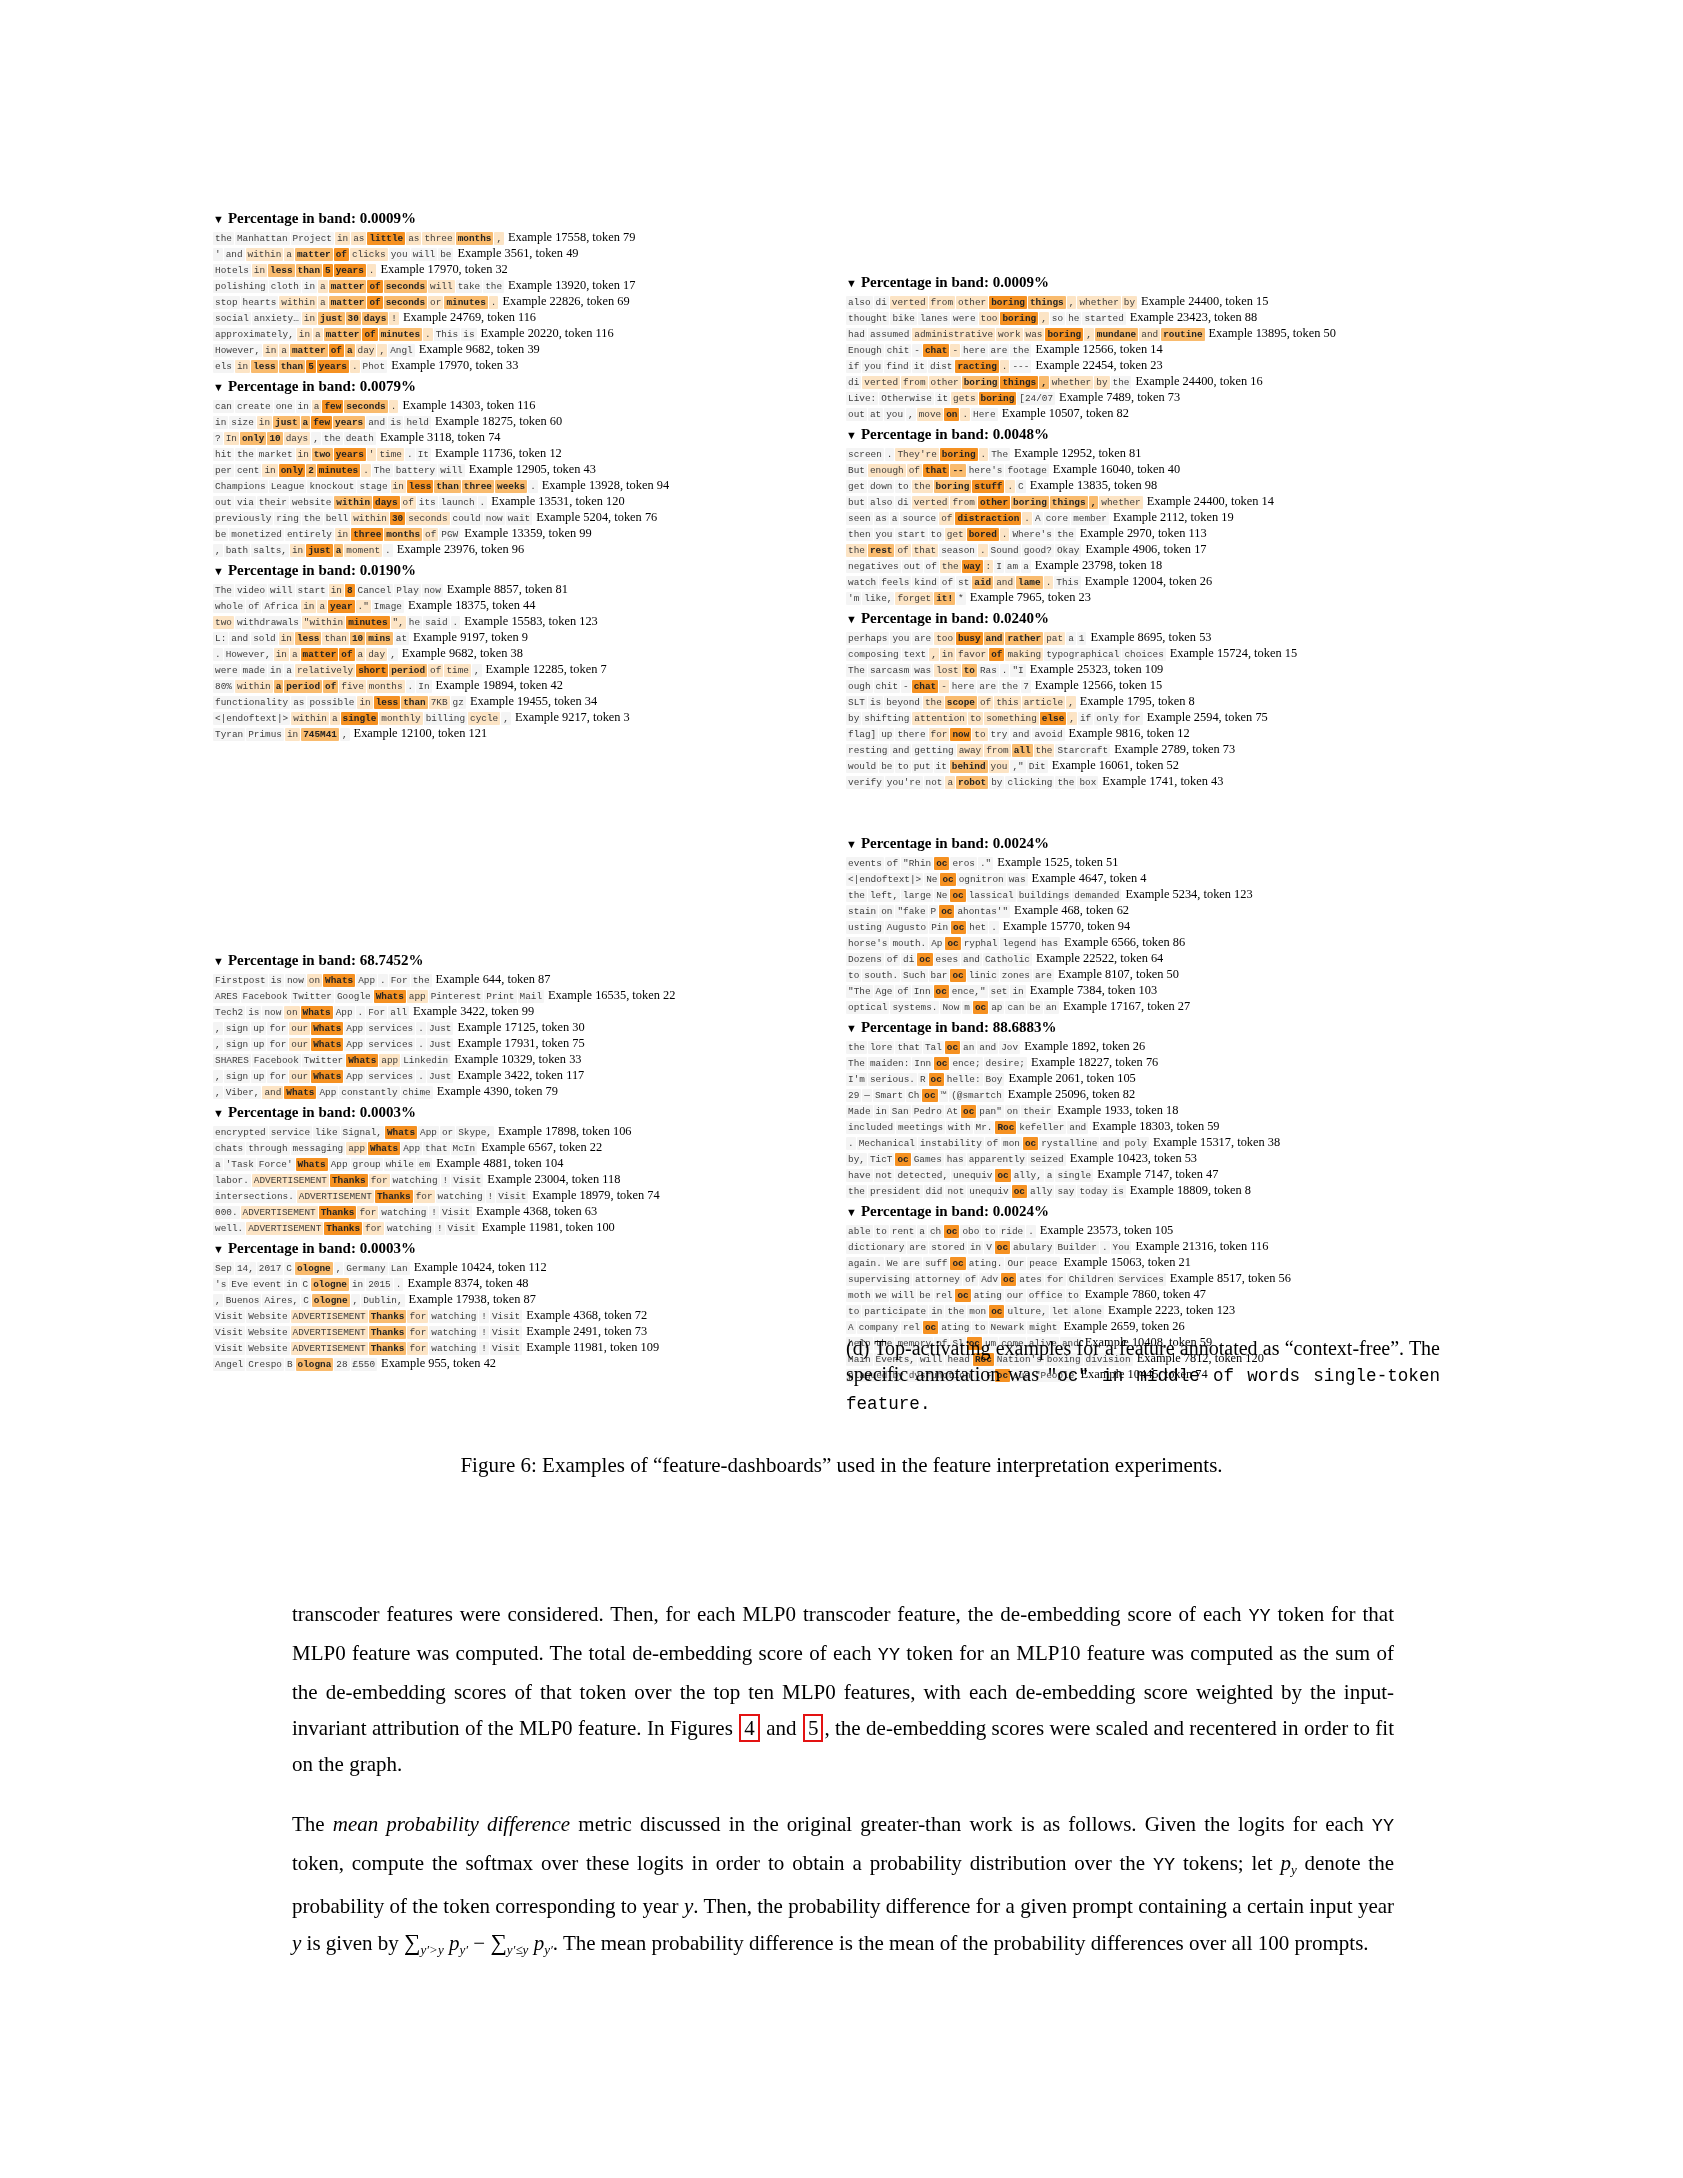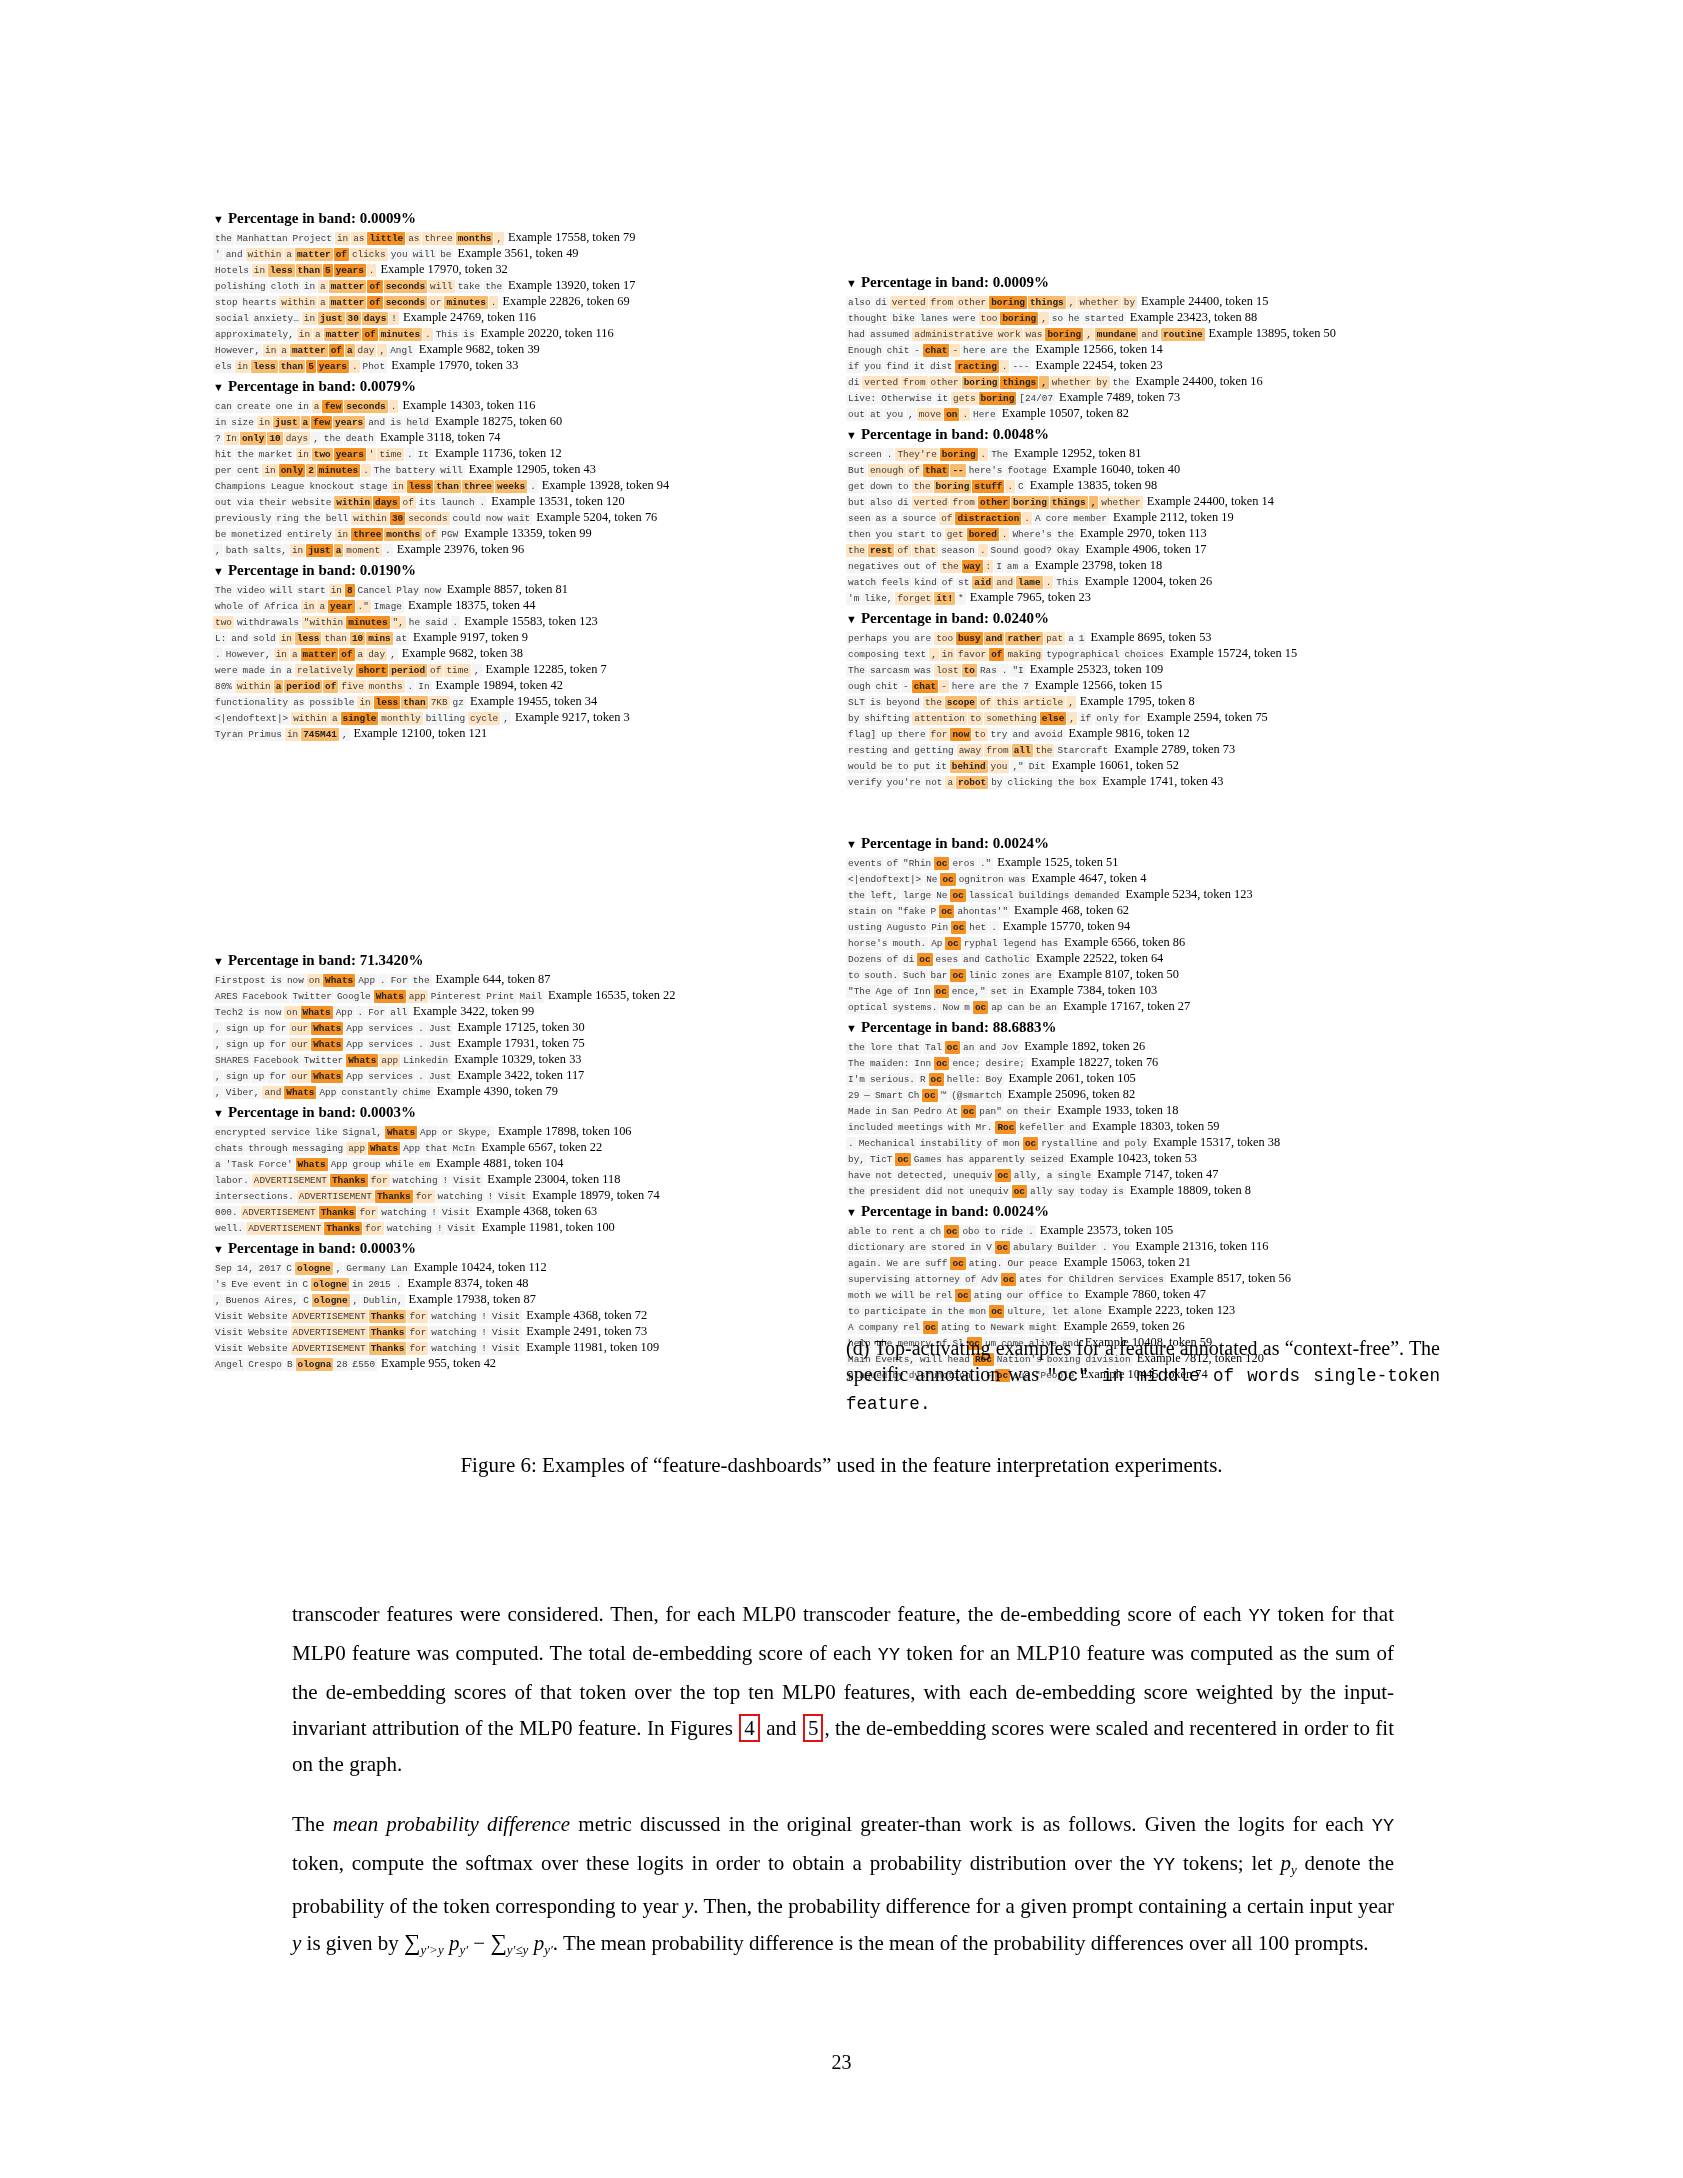--- a/index.html
+++ b/index.html
@@ -113,21 +113,21 @@
       <div class="tok-line"><span class="tok" style="background: rgb(244, 244, 244);">The</span><span class="tok" style="background: rgb(244, 244, 244);">sarcasm</span><span class="tok" style="background: rgb(244, 244, 244);">was</span><span class="tok" style="background: rgb(252, 228, 197);">lost</span><span class="tok" style="background: rgb(249, 187, 110); font-weight: bold; color: rgb(34, 34, 34);">to</span><span class="tok" style="background: rgb(244, 244, 244);">Ras</span><span class="tok" style="background: rgb(244, 244, 244);">.</span><span class="tok" style="background: rgb(244, 244, 244);">"I</span><span class="ref">Example 25323, token 109</span></div>
       <div class="tok-line"><span class="tok" style="background: rgb(244, 244, 244);">ough</span><span class="tok" style="background: rgb(244, 244, 244);">chit</span><span class="tok" style="background: rgb(244, 244, 244);">-</span><span class="tok" style="background: rgb(245, 145, 34); font-weight: bold; color: rgb(34, 34, 34);">chat</span><span class="tok" style="background: rgb(252, 228, 197);">-</span><span class="tok" style="background: rgb(244, 244, 244);">here</span><span class="tok" style="background: rgb(244, 244, 244);">are</span><span class="tok" style="background: rgb(244, 244, 244);">the</span><span class="tok" style="background: rgb(244, 244, 244);">7</span><span class="ref">Example 12566, token 15</span></div>
       <div class="tok-line"><span class="tok" style="background: rgb(244, 244, 244);">SLT</span><span class="tok" style="background: rgb(244, 244, 244);">is</span><span class="tok" style="background: rgb(244, 244, 244);">beyond</span><span class="tok" style="background: rgb(252, 228, 197);">the</span><span class="tok" style="background: rgb(249, 187, 110); font-weight: bold; color: rgb(34, 34, 34);">scope</span><span class="tok" style="background: rgb(252, 228, 197);">of</span><span class="tok" style="background: rgb(252, 228, 197);">this</span><span class="tok" style="background: rgb(252, 228, 197);">article</span><span class="tok" style="background: rgb(252, 228, 197);">,</span><span class="ref">Example 1795, token 8</span></div>
       <div class="tok-line"><span class="tok" style="background: rgb(244, 244, 244);">by</span><span class="tok" style="background: rgb(244, 244, 244);">shifting</span><span class="tok" style="background: rgb(252, 228, 197);">attention</span><span class="tok" style="background: rgb(252, 228, 197);">to</span><span class="tok" style="background: rgb(252, 228, 197);">something</span><span class="tok" style="background: rgb(245, 145, 34); font-weight: bold; color: rgb(34, 34, 34);">else</span><span class="tok" style="background: rgb(252, 228, 197);">,</span><span class="tok" style="background: rgb(244, 244, 244);">if</span><span class="tok" style="background: rgb(244, 244, 244);">only</span><span class="tok" style="background: rgb(244, 244, 244);">for</span><span class="ref">Example 2594, token 75</span></div>
       <div class="tok-line"><span class="tok" style="background: rgb(244, 244, 244);">flag]</span><span class="tok" style="background: rgb(244, 244, 244);">up</span><span class="tok" style="background: rgb(244, 244, 244);">there</span><span class="tok" style="background: rgb(252, 228, 197);">for</span><span class="tok" style="background: rgb(245, 145, 34); font-weight: bold; color: rgb(34, 34, 34);">now</span><span class="tok" style="background: rgb(252, 228, 197);">to</span><span class="tok" style="background: rgb(244, 244, 244);">try</span><span class="tok" style="background: rgb(244, 244, 244);">and</span><span class="tok" style="background: rgb(244, 244, 244);">avoid</span><span class="ref">Example 9816, token 12</span></div>
       <div class="tok-line"><span class="tok" style="background: rgb(244, 244, 244);">resting</span><span class="tok" style="background: rgb(244, 244, 244);">and</span><span class="tok" style="background: rgb(244, 244, 244);">getting</span><span class="tok" style="background: rgb(252, 228, 197);">away</span><span class="tok" style="background: rgb(252, 228, 197);">from</span><span class="tok" style="background: rgb(249, 187, 110); font-weight: bold; color: rgb(34, 34, 34);">all</span><span class="tok" style="background: rgb(252, 228, 197);">the</span><span class="tok" style="background: rgb(244, 244, 244);">Starcraft</span><span class="ref">Example 2789, token 73</span></div>
       <div class="tok-line"><span class="tok" style="background: rgb(244, 244, 244);">would</span><span class="tok" style="background: rgb(244, 244, 244);">be</span><span class="tok" style="background: rgb(244, 244, 244);">to</span><span class="tok" style="background: rgb(244, 244, 244);">put</span><span class="tok" style="background: rgb(244, 244, 244);">it</span><span class="tok" style="background: rgb(249, 187, 110); font-weight: bold; color: rgb(34, 34, 34);">behind</span><span class="tok" style="background: rgb(252, 228, 197);">you</span><span class="tok" style="background: rgb(244, 244, 244);">,"</span><span class="tok" style="background: rgb(244, 244, 244);">Dit</span><span class="ref">Example 16061, token 52</span></div>
       <div class="tok-line"><span class="tok" style="background: rgb(244, 244, 244);">verify</span><span class="tok" style="background: rgb(244, 244, 244);">you're</span><span class="tok" style="background: rgb(244, 244, 244);">not</span><span class="tok" style="background: rgb(252, 228, 197);">a</span><span class="tok" style="background: rgb(249, 187, 110); font-weight: bold; color: rgb(34, 34, 34);">robot</span><span class="tok" style="background: rgb(244, 244, 244);">by</span><span class="tok" style="background: rgb(244, 244, 244);">clicking</span><span class="tok" style="background: rgb(244, 244, 244);">the</span><span class="tok" style="background: rgb(244, 244, 244);">box</span><span class="ref">Example 1741, token 43</span></div>
     </div>
   <div class="panel" id="panel-c">
-      <div class="band-header"><span class="arrow">▼</span><span>Percentage in band: 71.3420%</span></div>
+      <div class="band-header"><span class="arrow">▼</span><span>Percentage in band: 68.7452%</span></div>
       <div class="tok-line"><span class="tok" style="background: rgb(244, 244, 244);">Firstpost</span><span class="tok" style="background: rgb(244, 244, 244);">is</span><span class="tok" style="background: rgb(244, 244, 244);">now</span><span class="tok" style="background: rgb(252, 228, 197);">on</span><span class="tok" style="background: rgb(245, 145, 34); font-weight: bold; color: rgb(34, 34, 34);">Whats</span><span class="tok" style="background: rgb(244, 244, 244);">App</span><span class="tok" style="background: rgb(244, 244, 244);">.</span><span class="tok" style="background: rgb(244, 244, 244);">For</span><span class="tok" style="background: rgb(244, 244, 244);">the</span><span class="ref">Example 644, token 87</span></div>
       <div class="tok-line"><span class="tok" style="background: rgb(244, 244, 244);">ARES</span><span class="tok" style="background: rgb(244, 244, 244);">Facebook</span><span class="tok" style="background: rgb(244, 244, 244);">Twitter</span><span class="tok" style="background: rgb(244, 244, 244);">Google</span><span class="tok" style="background: rgb(245, 145, 34); font-weight: bold; color: rgb(34, 34, 34);">Whats</span><span class="tok" style="background: rgb(252, 228, 197);">app</span><span class="tok" style="background: rgb(244, 244, 244);">Pinterest</span><span class="tok" style="background: rgb(244, 244, 244);">Print</span><span class="tok" style="background: rgb(244, 244, 244);">Mail</span><span class="ref">Example 16535, token 22</span></div>
       <div class="tok-line"><span class="tok" style="background: rgb(244, 244, 244);">Tech2</span><span class="tok" style="background: rgb(244, 244, 244);">is</span><span class="tok" style="background: rgb(244, 244, 244);">now</span><span class="tok" style="background: rgb(252, 228, 197);">on</span><span class="tok" style="background: rgb(245, 145, 34); font-weight: bold; color: rgb(34, 34, 34);">Whats</span><span class="tok" style="background: rgb(244, 244, 244);">App</span><span class="tok" style="background: rgb(244, 244, 244);">.</span><span class="tok" style="background: rgb(244, 244, 244);">For</span><span class="tok" style="background: rgb(244, 244, 244);">all</span><span class="ref">Example 3422, token 99</span></div>
       <div class="tok-line"><span class="tok" style="background: rgb(244, 244, 244);">,</span><span class="tok" style="background: rgb(244, 244, 244);">sign</span><span class="tok" style="background: rgb(244, 244, 244);">up</span><span class="tok" style="background: rgb(244, 244, 244);">for</span><span class="tok" style="background: rgb(252, 228, 197);">our</span><span class="tok" style="background: rgb(245, 145, 34); font-weight: bold; color: rgb(34, 34, 34);">Whats</span><span class="tok" style="background: rgb(244, 244, 244);">App</span><span class="tok" style="background: rgb(244, 244, 244);">services</span><span class="tok" style="background: rgb(244, 244, 244);">.</span><span class="tok" style="background: rgb(244, 244, 244);">Just</span><span class="ref">Example 17125, token 30</span></div>
       <div class="tok-line"><span class="tok" style="background: rgb(244, 244, 244);">,</span><span class="tok" style="background: rgb(244, 244, 244);">sign</span><span class="tok" style="background: rgb(244, 244, 244);">up</span><span class="tok" style="background: rgb(244, 244, 244);">for</span><span class="tok" style="background: rgb(252, 228, 197);">our</span><span class="tok" style="background: rgb(245, 145, 34); font-weight: bold; color: rgb(34, 34, 34);">Whats</span><span class="tok" style="background: rgb(244, 244, 244);">App</span><span class="tok" style="background: rgb(244, 244, 244);">services</span><span class="tok" style="background: rgb(244, 244, 244);">.</span><span class="tok" style="background: rgb(244, 244, 244);">Just</span><span class="ref">Example 17931, token 75</span></div>
       <div class="tok-line"><span class="tok" style="background: rgb(244, 244, 244);">SHARES</span><span class="tok" style="background: rgb(244, 244, 244);">Facebook</span><span class="tok" style="background: rgb(244, 244, 244);">Twitter</span><span class="tok" style="background: rgb(245, 145, 34); font-weight: bold; color: rgb(34, 34, 34);">Whats</span><span class="tok" style="background: rgb(252, 228, 197);">app</span><span class="tok" style="background: rgb(244, 244, 244);">Linkedin</span><span class="ref">Example 10329, token 33</span></div>
       <div class="tok-line"><span class="tok" style="background: rgb(244, 244, 244);">,</span><span class="tok" style="background: rgb(244, 244, 244);">sign</span><span class="tok" style="background: rgb(244, 244, 244);">up</span><span class="tok" style="background: rgb(244, 244, 244);">for</span><span class="tok" style="background: rgb(252, 228, 197);">our</span><span class="tok" style="background: rgb(245, 145, 34); font-weight: bold; color: rgb(34, 34, 34);">Whats</span><span class="tok" style="background: rgb(244, 244, 244);">App</span><span class="tok" style="background: rgb(244, 244, 244);">services</span><span class="tok" style="background: rgb(244, 244, 244);">.</span><span class="tok" style="background: rgb(244, 244, 244);">Just</span><span class="ref">Example 3422, token 117</span></div>
       <div class="tok-line"><span class="tok" style="background: rgb(244, 244, 244);">,</span><span class="tok" style="background: rgb(244, 244, 244);">Viber,</span><span class="tok" style="background: rgb(252, 228, 197);">and</span><span class="tok" style="background: rgb(245, 145, 34); font-weight: bold; color: rgb(34, 34, 34);">Whats</span><span class="tok" style="background: rgb(244, 244, 244);">App</span><span class="tok" style="background: rgb(244, 244, 244);">constantly</span><span class="tok" style="background: rgb(244, 244, 244);">chime</span><span class="ref">Example 4390, token 79</span></div>
       <div class="band-header"><span class="arrow">▼</span><span>Percentage in band: 0.0003%</span></div>
       <div class="tok-line"><span class="tok" style="background: rgb(244, 244, 244);">encrypted</span><span class="tok" style="background: rgb(244, 244, 244);">service</span><span class="tok" style="background: rgb(244, 244, 244);">like</span><span class="tok" style="background: rgb(244, 244, 244);">Signal,</span><span class="tok" style="background: rgb(245, 145, 34); font-weight: bold; color: rgb(34, 34, 34);">Whats</span><span class="tok" style="background: rgb(244, 244, 244);">App</span><span class="tok" style="background: rgb(244, 244, 244);">or</span><span class="tok" style="background: rgb(244, 244, 244);">Skype,</span><span class="ref">Example 17898, token 106</span></div>
@@ -184,15 +184,14 @@
 
   <div class="subcaption" id="caption-d"><span class="seg-plain">(d) Top-activating examples for a feature annotated as “context-free”. The specific annotation was </span><span class="seg-mono">"oc" in middle of words single-token feature.</span></div>
 
   <div class="figure-caption">Figure 6: Examples of “feature-dashboards” used in the feature interpretation experiments.</div>
 
   <div class="body-text">
     <p><span class="seg-plain">transcoder features were considered. Then, for each MLP0 transcoder feature, the de-embedding score of each </span><span class="seg-mono">YY</span><span class="seg-plain"> token for that MLP0 feature was computed. The total de-embedding score of each </span><span class="seg-mono">YY</span><span class="seg-plain"> token for an MLP10 feature was computed as the sum of the de-embedding scores of that token over the top ten MLP0 features, with each de-embedding score weighted by the input-invariant attribution of the MLP0 feature. In Figures </span><span class="seg-figref">4</span><span class="seg-plain"> and </span><span class="seg-figref">5</span><span class="seg-plain">, the de-embedding scores were scaled and recentered in order to fit on the graph.</span></p>
     <p><span class="seg-plain">The </span><span class="seg-italic">mean probability difference</span><span class="seg-plain"> metric discussed in the original greater-than work is as follows. Given the logits for each </span><span class="seg-mono">YY</span><span class="seg-plain"> token, compute the softmax over these logits in order to obtain a probability distribution over the </span><span class="seg-mono">YY</span><span class="seg-plain"> tokens; let </span><span class="seg-mathit">p</span><span class="seg-mathsub">y</span><span class="seg-plain"> denote the probability of the token corresponding to year </span><span class="seg-mathit">y</span><span class="seg-plain">. Then, the probability difference for a given prompt containing a certain input year </span><span class="seg-mathit">y</span><span class="seg-plain"> is given by </span><span class="seg-math">∑</span><span class="seg-mathsub">y′&gt;y</span><span class="seg-mathit"> p</span><span class="seg-mathsub">y′</span><span class="seg-plain"> − </span><span class="seg-math">∑</span><span class="seg-mathsub">y′≤y</span><span class="seg-mathit"> p</span><span class="seg-mathsub">y′</span><span class="seg-plain">. The mean probability difference is the mean of the probability differences over all 100 prompts.</span></p>
   </div>
 
-  <div class="page-number">23</div>
 </div>
 
 
 </body></html>

